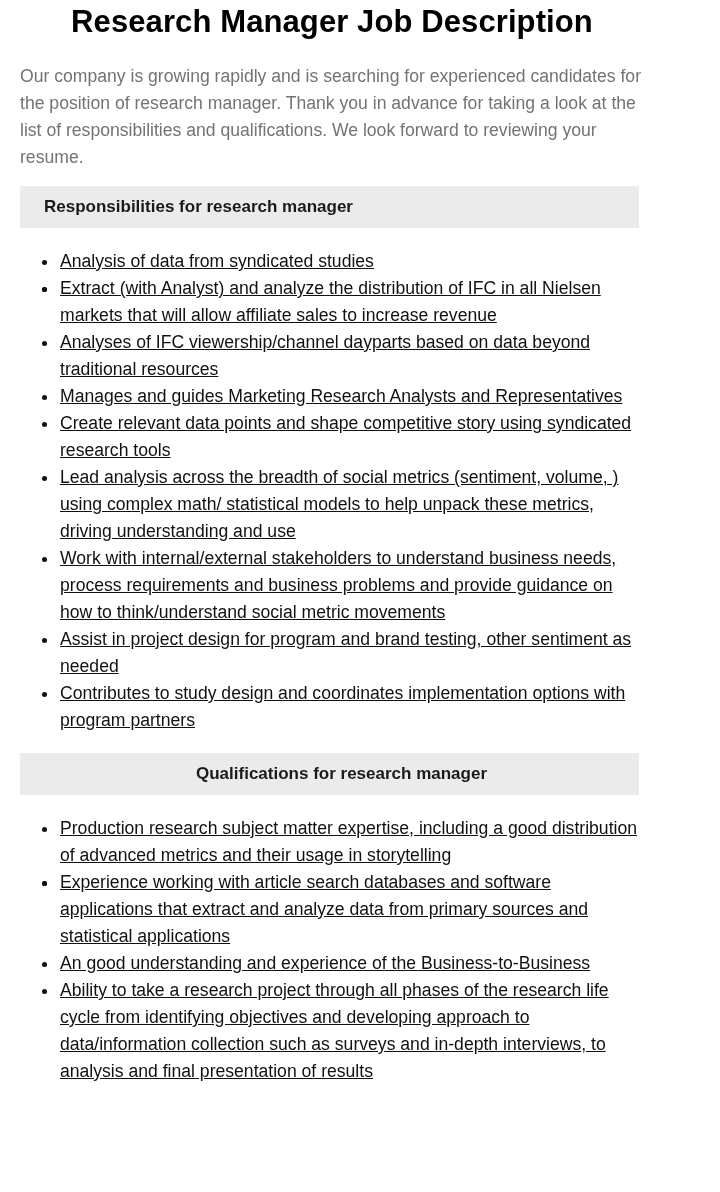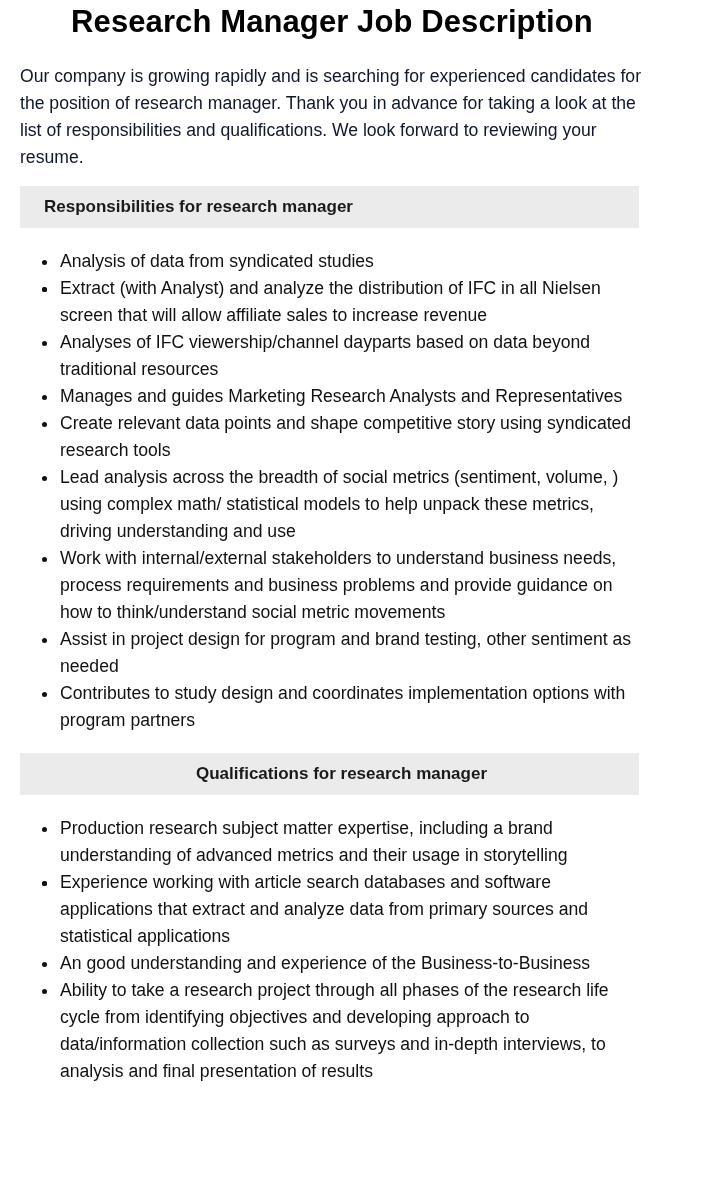--- a/index.html
+++ b/index.html
@@ -10,31 +10,31 @@
   }
   .page { position: relative; width: 664px; }
   h1 {
     margin: 0; padding-top: 2px;
     height: 44px; line-height: 40px;
     text-align: center; font-size: 31px; font-weight: 700; color: #000;
     letter-spacing: 0.1px;
   }
   .intro {
     margin: 17px 20px 0 20px;
-    font-size: 17.6px; line-height: 27px; color: #0f172a;
+    font-size: 17.6px; line-height: 27px; color: #737373;
   }
   .section-header {
     margin: 15px 25px 0 20px;
     background: #ebebeb;
     height: 42px; line-height: 42px;
     padding-left: 24px;
     font-size: 17px; font-weight: 700; color: #1a1a1a;
   }
   ul.items {
-    list-style: none; margin: 20px 0 0 0; padding: 0 20px 0 60px;
+    list-style: none; margin: 20px 0 0 0; padding: 0 20px 0 60px; text-decoration: underline;
   }
   ul.items li {
     position: relative;
     font-size: 17.6px; line-height: 27px; color: #111;
   }
   ul.items li .bullet {
     position: absolute; left: -18px; top: 12px;
     width: 5px; height: 5px; border-radius: 50%; background: #111;
   }
   #qual-list { margin-top: 20px; }
@@ -45,31 +45,31 @@
 
 <div class="page">
   <h1>Research Manager Job Description</h1>
 
   <p class="intro">Our company is growing rapidly and is searching for experienced candidates for the position of research manager. Thank you in advance for taking a look at the list of responsibilities and qualifications. We look forward to reviewing your resume.</p>
 
   <div class="section-header">Responsibilities for research manager</div>
   <ul class="items" id="resp-list">
     <li><span class="bullet"></span><span>Analysis of data from syndicated studies</span></li>
     <li><span class="bullet"></span></li>
-    <li><span class="bullet"></span><span>Extract (with Analyst) and analyze the distribution of IFC in all Nielsen screen that will allow affiliate sales to increase revenue</span></li>
+    <li><span class="bullet"></span><span>Extract (with Analyst) and analyze the distribution of IFC in all Nielsen markets that will allow affiliate sales to increase revenue</span></li>
     <li><span class="bullet"></span><span>Analyses of IFC viewership/channel dayparts based on data beyond traditional resources</span></li>
     <li><span class="bullet"></span><span>Manages and guides Marketing Research Analysts and Representatives</span></li>
     <li><span class="bullet"></span><span>Create relevant data points and shape competitive story using syndicated research tools</span></li>
     <li><span class="bullet"></span><span>Lead analysis across the breadth of social metrics (sentiment, volume, ) using complex math/ statistical models to help unpack these metrics, driving understanding and use</span></li>
     <li><span class="bullet"></span><span>Work with internal/external stakeholders to understand business needs, process requirements and business problems and provide guidance on how to think/understand social metric movements</span></li>
     <li><span class="bullet"></span><span>Assist in project design for program and brand testing, other sentiment as needed</span></li>
     <li><span class="bullet"></span><span>Contributes to study design and coordinates implementation options with program partners</span></li>
   </ul>
 
   <div class="section-header" id="qual-header">Qualifications for research manager</div>
   <ul class="items" id="qual-list">
-    <li><span class="bullet"></span><span>Production research subject matter expertise, including a brand understanding of advanced metrics and their usage in storytelling</span></li>
+    <li><span class="bullet"></span><span>Production research subject matter expertise, including a good distribution of advanced metrics and their usage in storytelling</span></li>
     <li><span class="bullet"></span></li>
     <li><span class="bullet"></span><span>Experience working with article search databases and software applications that extract and analyze data from primary sources and statistical applications</span></li>
     <li><span class="bullet"></span><span>An good understanding and experience of the Business-to-Business</span></li>
     <li><span class="bullet"></span><span>Ability to take a research project through all phases of the research life cycle from identifying objectives and developing approach to data/information collection such as surveys and in-depth interviews, to analysis and final presentation of results</span></li>
   </ul>
 </div>
 
 </body></html>

